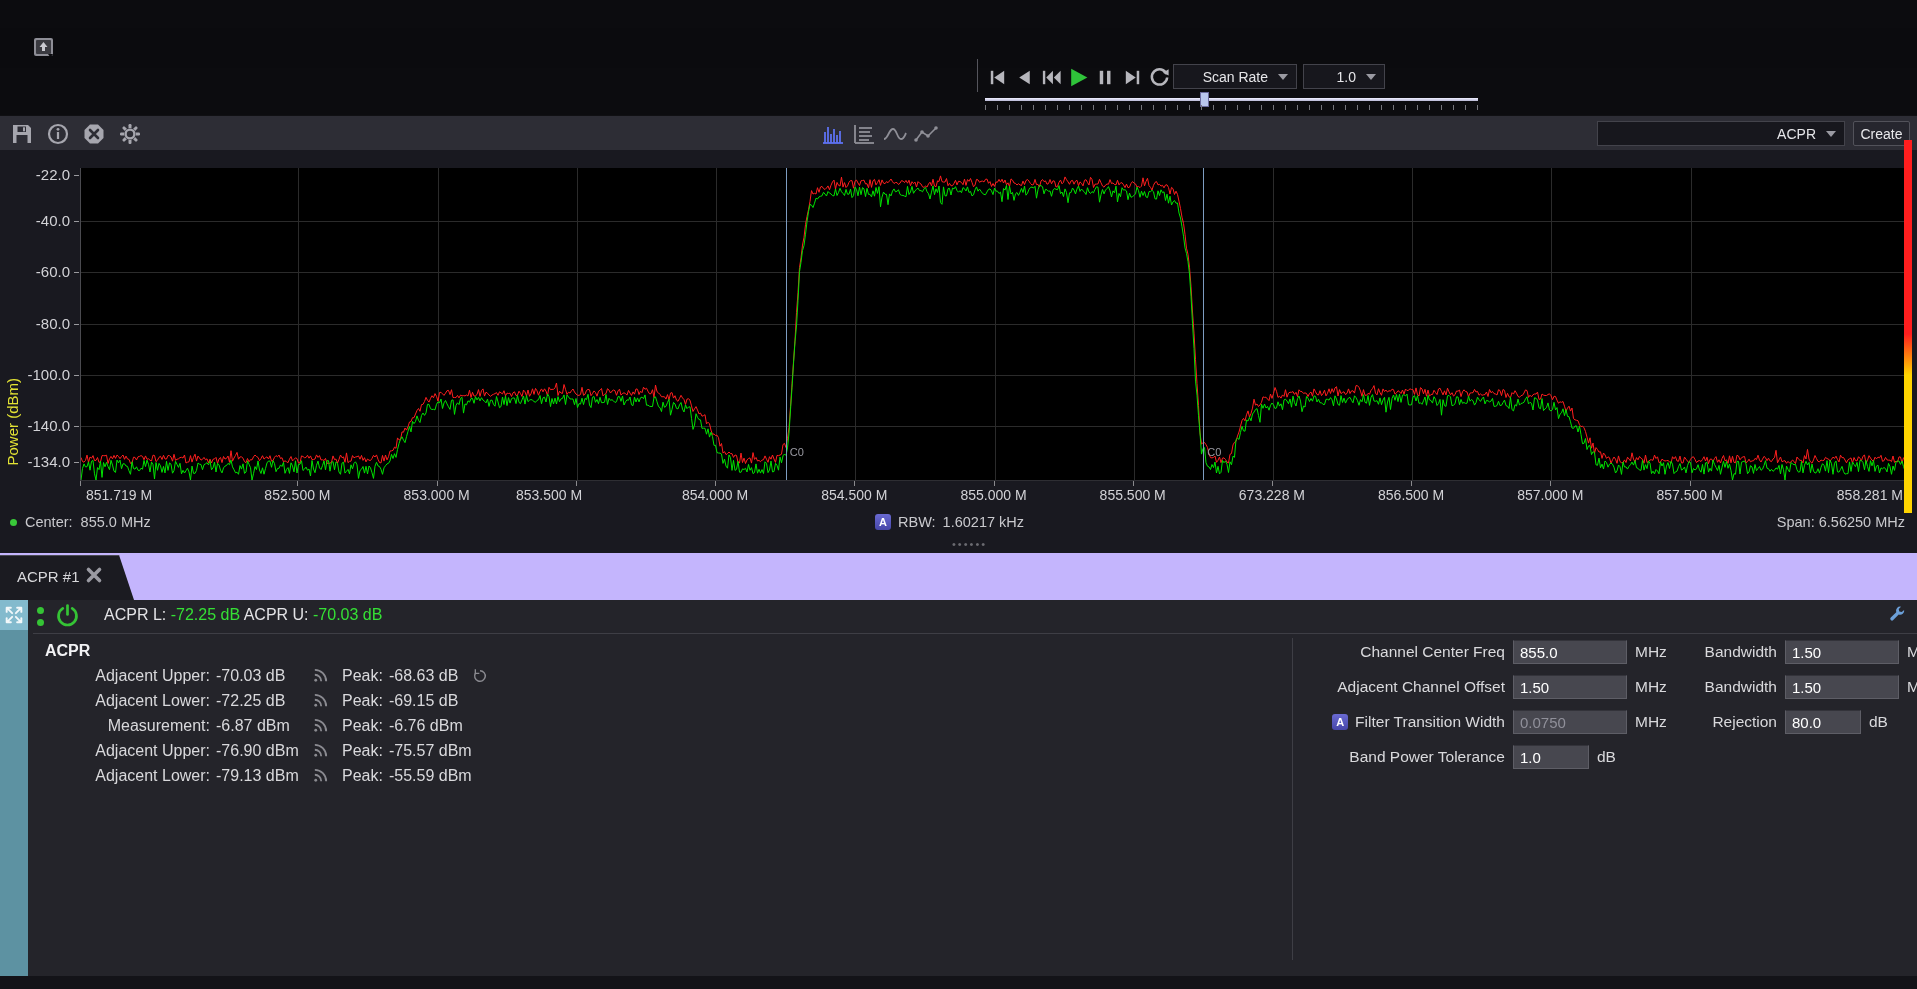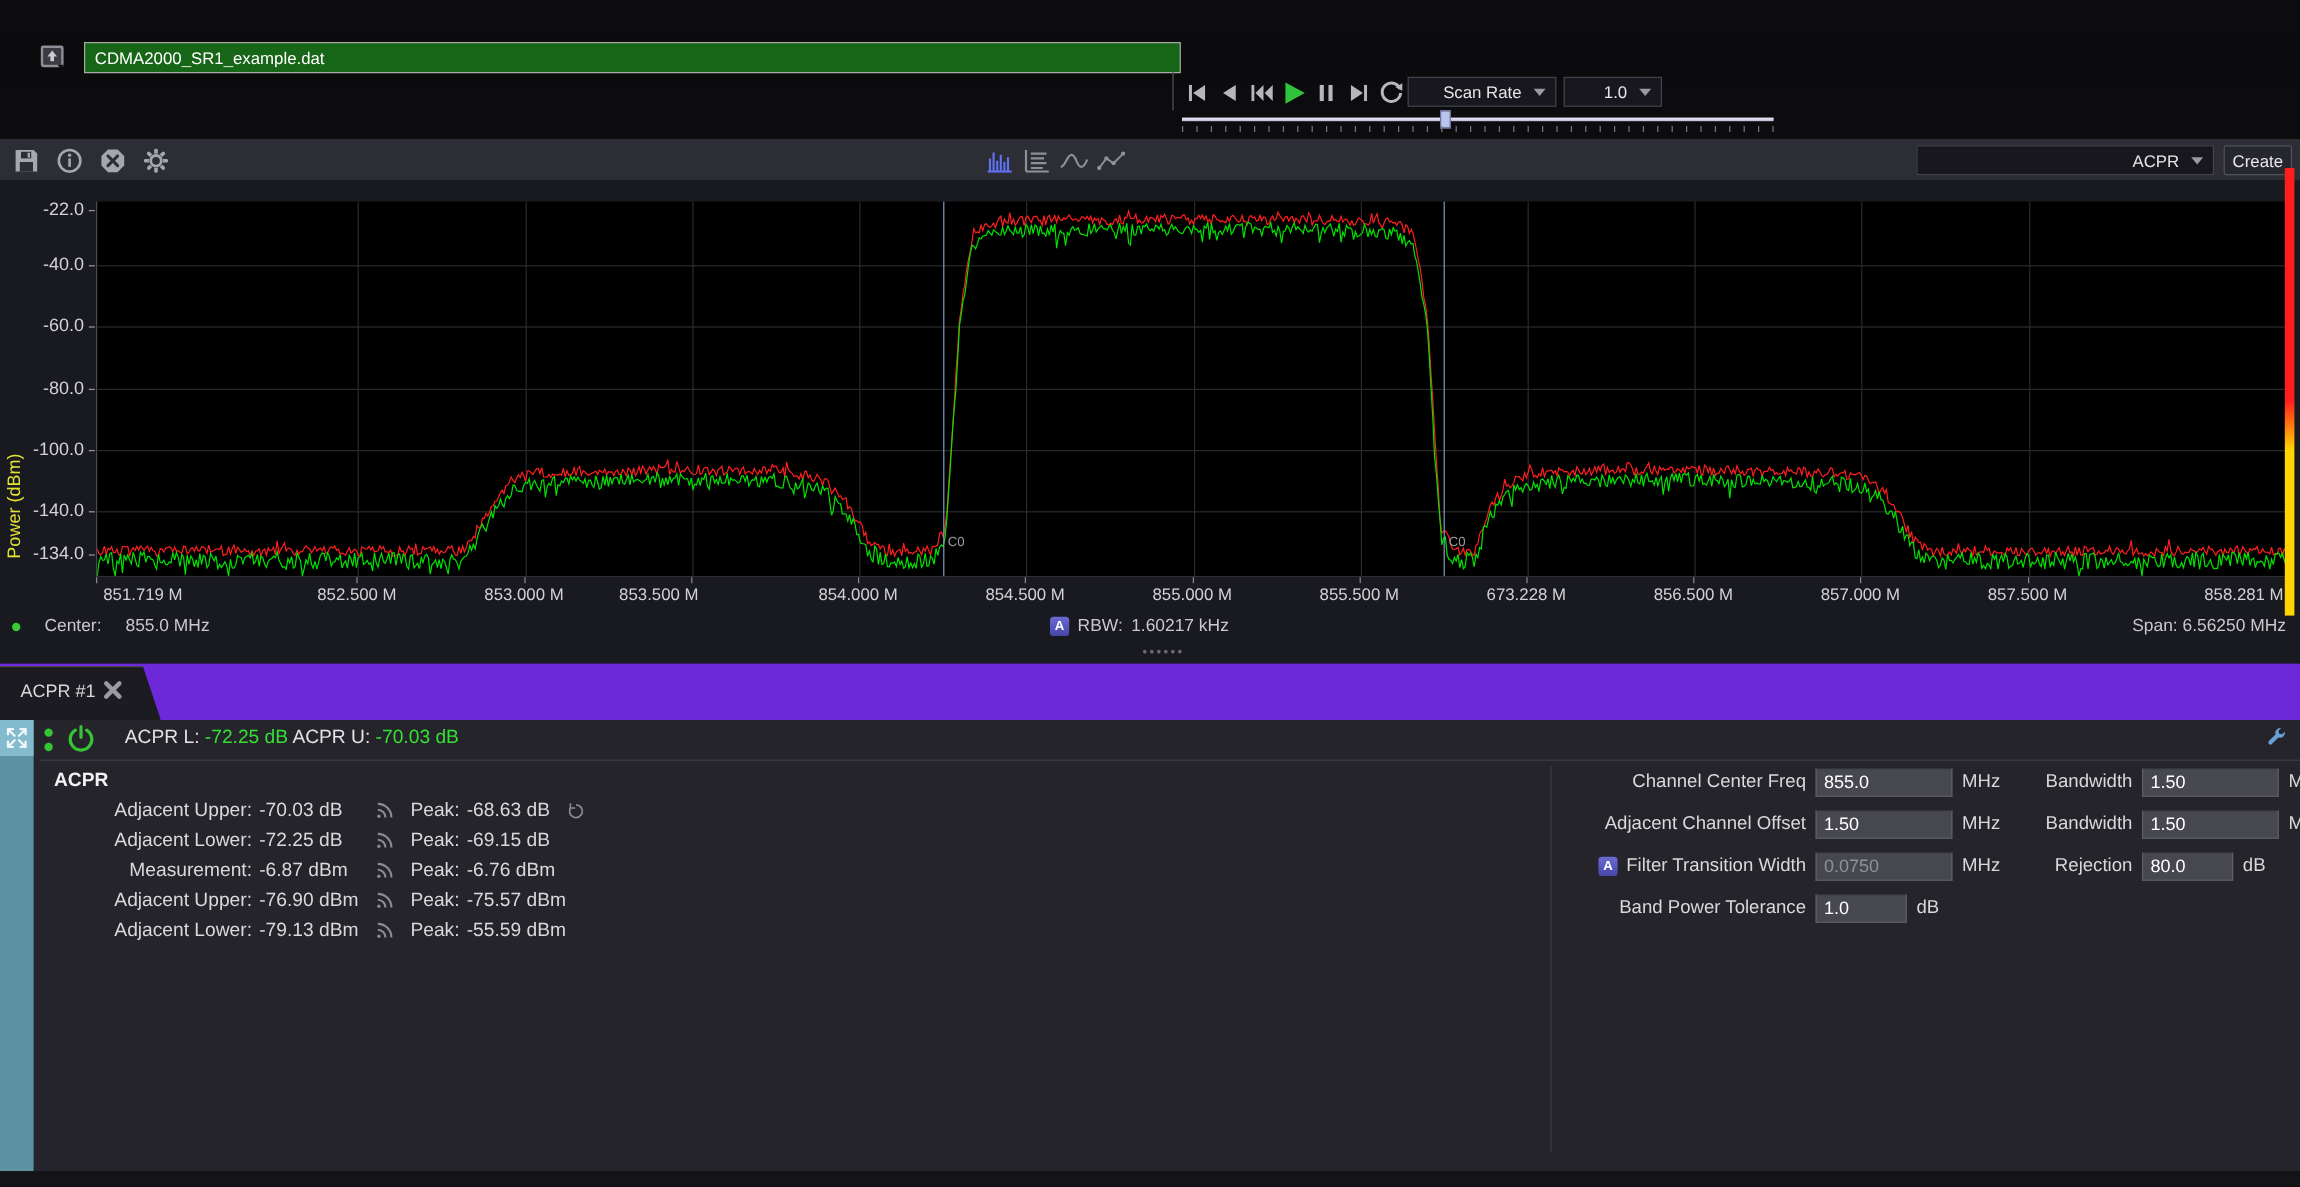--- a/index.html
+++ b/index.html
@@ -50,31 +50,31 @@
     border-left:1px solid #4a4a4f;border-bottom:1px solid #2e2e33;box-sizing:content-box;}
   .gridv{position:absolute;top:0;width:1px;height:312px;background:#2b2b2b;}
   .gridh{position:absolute;left:0;width:1827px;height:1px;background:#2b2b2b;}
   .chan-line{position:absolute;top:0;width:1px;height:312px;background:#7d9cc0;}
   .chan-label{position:absolute;color:#9a9aa2;font-size:11px;top:278px;}
   .ytick-label{position:absolute;width:70px;text-align:right;color:#d2d2d6;font-size:15px;}
   .ytick-dash{position:absolute;left:74px;width:5px;height:1px;background:#9a9a9e;}
   .xtick-label{position:absolute;top:337px;color:#d2d2d6;font-size:14px;white-space:nowrap;}
   .xtick-dash{position:absolute;top:331px;width:1px;height:5px;background:#8a8a8e;}
   .info-row{position:absolute;top:364px;left:0;width:1917px;height:22px;color:#c9c9cd;font-size:14.5px;}
-  .center-group{position:absolute;left:10px;display:flex;align-items:center;gap:20px;}
+  .center-group{position:absolute;left:10px;display:flex;align-items:center;gap:8px;}
   .green-dot{width:7px;height:7px;border-radius:50%;background:#39c939;}
   .rbw-group{position:absolute;left:875px;display:flex;align-items:center;gap:7px;}
   .span-group{position:absolute;right:12px;}
   .a-badge{display:inline-flex;align-items:center;justify-content:center;width:16px;height:16px;border-radius:3px;
     background:linear-gradient(#6a6ad2,#4646a8);color:#fff;font-size:11px;font-weight:bold;}
   .drag-handle{position:absolute;left:952px;top:388px;color:#6a6a70;font-size:11px;letter-spacing:2px;}
   .colorbar{position:absolute;left:1904px;top:140px;width:8px;height:373px;
     background:linear-gradient(#ff1e1e 0%,#ff1e1e 52%,#ffd400 63%,#ffd400 100%);}
   
-  .tab-row{position:absolute;top:553px;left:0;width:100%;height:47px;background:#6d28d9;}
+  .tab-row{position:absolute;top:553px;left:0;width:100%;height:47px;background:#c4b5fd;}
   .tab{position:absolute;left:0;top:2px;width:134px;height:45px;background:#1b1b21;border-top:1px solid #4a4a52;
     clip-path:polygon(0 0,119px 0,134px 45px,0 45px);cursor:pointer;}
   .tab-label{position:absolute;left:17px;top:12px;color:#d8d8db;font-size:15px;}
   .tab-close{position:absolute;left:85px;top:13px;cursor:pointer;}
   
   .lower-panel{position:absolute;top:600px;left:0;width:1917px;height:376px;background:#24242a;}
   .teal-strip{position:absolute;left:0;top:0;width:28px;height:376px;background:#5d92a2;}
   .expand-btn{position:absolute;left:0;top:0;width:28px;height:30px;background:#83bacd;display:flex;align-items:center;justify-content:center;cursor:pointer;}
   .status-dots{position:absolute;left:37px;top:7px;}
   .sdot{width:7px;height:7px;border-radius:50%;background:#35c435;margin-bottom:5px;}
@@ -112,21 +112,20 @@
 
   <div class="file-row">
     <div class="open-icon">
       <svg width="24" height="23" viewBox="0 0 24 23">
         <rect x="2" y="2" width="19" height="18" rx="2" fill="#8e8e96"></rect>
         <rect x="4" y="4" width="15" height="14" rx="1" fill="#3a3a40"></rect>
         <path d="M11.5 6 L15.5 11 L13 11 L13 15 L10 15 L10 11 L7.5 11 Z" fill="#c9c9cf"></path>
         <path d="M16 18 L21 18 L18.5 21.5 Z" fill="#0b0b0e"></path>
       </svg>
     </div>
-    <input class="filename-field" readonly="" value="CDMA2000_SR1_example.dat" style="">
     <div class="vsep"></div>
 
     <div class="transport">
       <div class="tbtn">
         <svg width="23" height="23" viewBox="0 0 24 24" fill="#b6b6bc">
             <rect x="5" y="5" width="2.6" height="14"></rect>
             <path d="M19 5 L8.6 12 L19 19 Z"></path>
           </svg>
       </div>
       <div class="tbtn">

